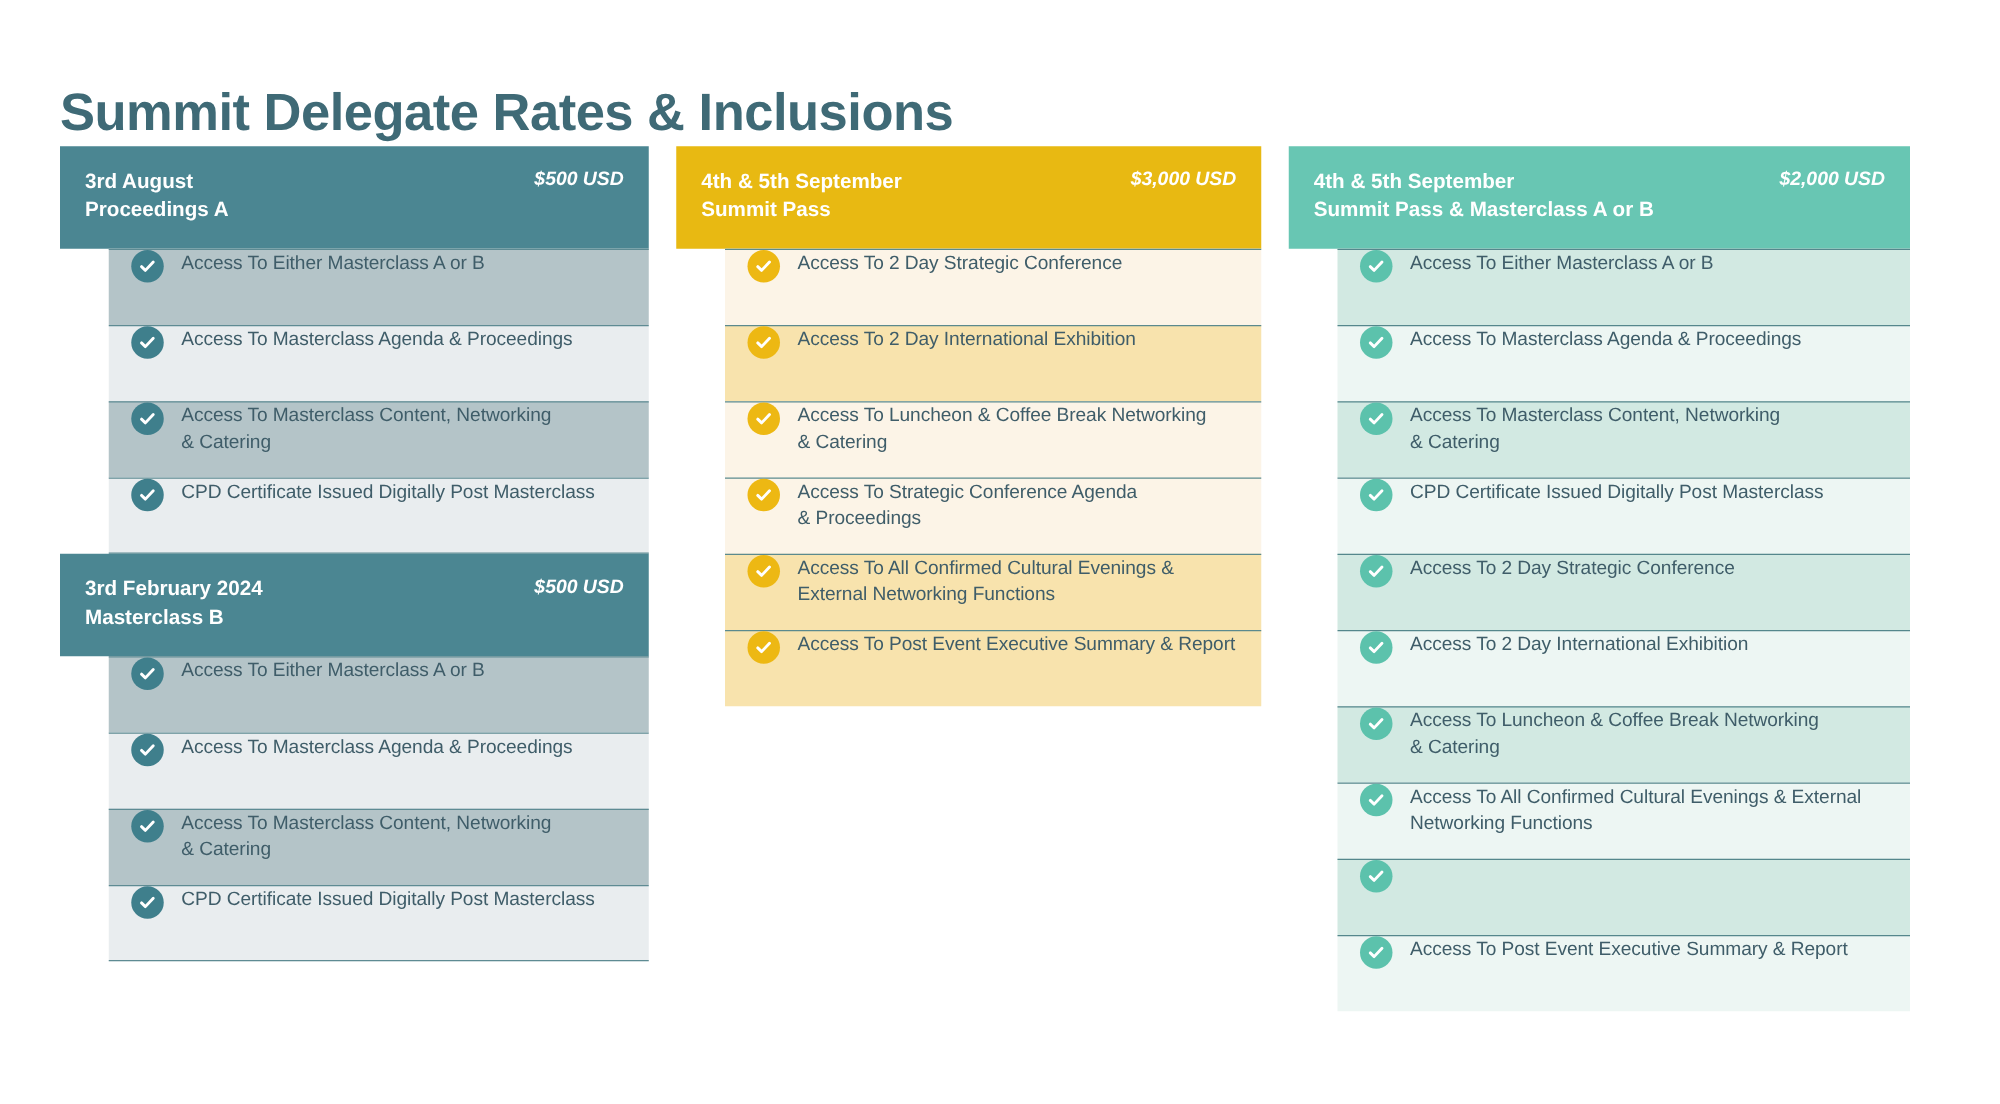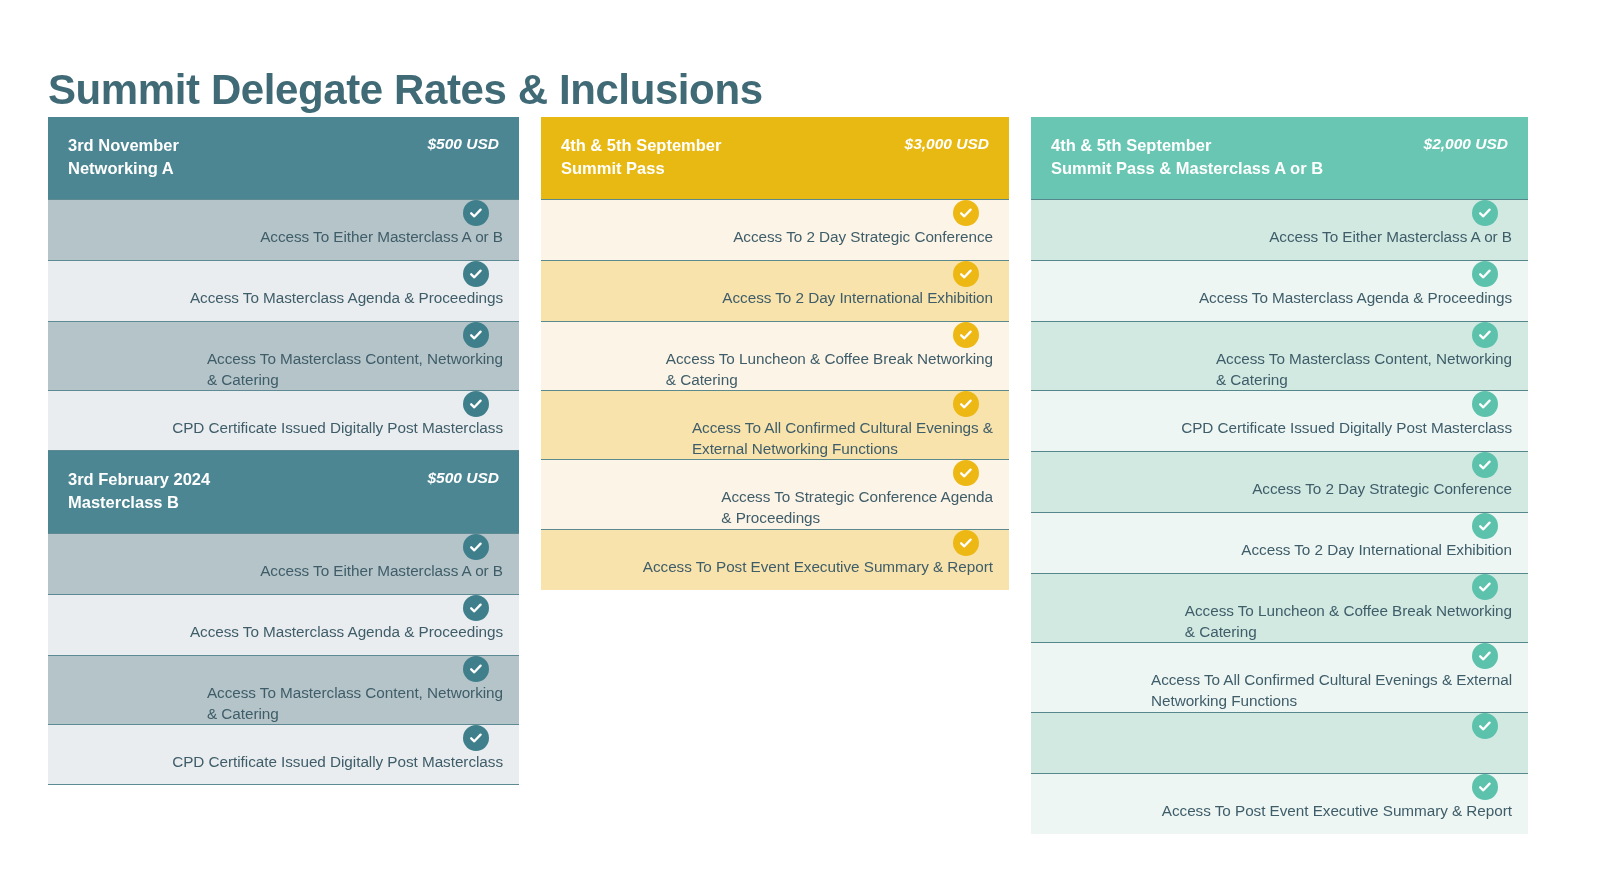--- a/index.html
+++ b/index.html
@@ -86,25 +86,26 @@
     font-style: italic;
   }
 
   .hdr-teal  { background: #4b8692; }
   .hdr-gold  { background: #e8b912; }
   .hdr-mint  { background: #68c6b3; }
 
   
   .row {
     display: flex;
-    flex-direction: column;
-    align-items: flex-end;
+    flex-direction: row;
+    align-items: flex-start;
     box-sizing: border-box;
     padding: 0 16px 0 18px;
     min-height: 61px;
+    margin-left: 39px;
   }
 
   .row-sep { border-top: 1px solid; }
 
   
   .c0-a { background: #b4c4c8; border-color: #5e8b93; }
   .c0-b { background: #e9edef; border-color: #5e8b93; }
   .c0-last { border-bottom: 1px solid #5e8b93; }
 
   
@@ -142,22 +143,22 @@
 
 <div class="page">
 
   <div class="page-title">Summit Delegate Rates &amp; Inclusions</div>
 
   <div class="columns" id="columns-root">
       <div class="column col-0">
         <div class="block">
           <div class="pkg-header hdr-teal">
             <div class="pkg-header-left">
-              <div class="pkg-date">3rd November</div>
-              <div class="pkg-name">Networking A</div>
+              <div class="pkg-date">3rd August</div>
+              <div class="pkg-name">Proceedings A</div>
             </div>
             <div class="pkg-price">$500 USD</div>
           </div>
           <div class="row row-sep c0-a">
             <span class="check chk-teal">
               <svg width="14" height="14" viewBox="0 0 14 14">
                 <path d="M2.2 7.3 L5.3 10.3 L11.6 3.6" fill="none" stroke="#ffffff" stroke-width="2.3" stroke-linecap="round" stroke-linejoin="round"></path>
               </svg>
             </span>
             <span class="row-label">Access To Either Masterclass A or B</span>
@@ -255,35 +256,35 @@
             <span class="row-label">Access To 2 Day International Exhibition</span>
           </div>
           <div class="row row-sep c1-a">
             <span class="check chk-gold">
               <svg width="14" height="14" viewBox="0 0 14 14">
                 <path d="M2.2 7.3 L5.3 10.3 L11.6 3.6" fill="none" stroke="#ffffff" stroke-width="2.3" stroke-linecap="round" stroke-linejoin="round"></path>
               </svg>
             </span>
             <span class="row-label">Access To Luncheon &amp; Coffee Break Networking<br>&amp; Catering</span>
           </div>
+          <div class="row row-sep c1-a">
+            <span class="check chk-gold">
+              <svg width="14" height="14" viewBox="0 0 14 14">
+                <path d="M2.2 7.3 L5.3 10.3 L11.6 3.6" fill="none" stroke="#ffffff" stroke-width="2.3" stroke-linecap="round" stroke-linejoin="round"></path>
+              </svg>
+            </span>
+            <span class="row-label">Access To Strategic Conference Agenda<br>&amp; Proceedings</span>
+          </div>
           <div class="row row-sep c1-b">
             <span class="check chk-gold">
               <svg width="14" height="14" viewBox="0 0 14 14">
                 <path d="M2.2 7.3 L5.3 10.3 L11.6 3.6" fill="none" stroke="#ffffff" stroke-width="2.3" stroke-linecap="round" stroke-linejoin="round"></path>
               </svg>
             </span>
             <span class="row-label">Access To All Confirmed Cultural Evenings &amp;<br>External Networking Functions</span>
-          </div>
-          <div class="row row-sep c1-a">
-            <span class="check chk-gold">
-              <svg width="14" height="14" viewBox="0 0 14 14">
-                <path d="M2.2 7.3 L5.3 10.3 L11.6 3.6" fill="none" stroke="#ffffff" stroke-width="2.3" stroke-linecap="round" stroke-linejoin="round"></path>
-              </svg>
-            </span>
-            <span class="row-label">Access To Strategic Conference Agenda<br>&amp; Proceedings</span>
           </div>
           <div class="row row-sep c1-b">
             <span class="check chk-gold">
               <svg width="14" height="14" viewBox="0 0 14 14">
                 <path d="M2.2 7.3 L5.3 10.3 L11.6 3.6" fill="none" stroke="#ffffff" stroke-width="2.3" stroke-linecap="round" stroke-linejoin="round"></path>
               </svg>
             </span>
             <span class="row-label">Access To Post Event Executive Summary &amp; Report</span>
           </div>
         </div>

